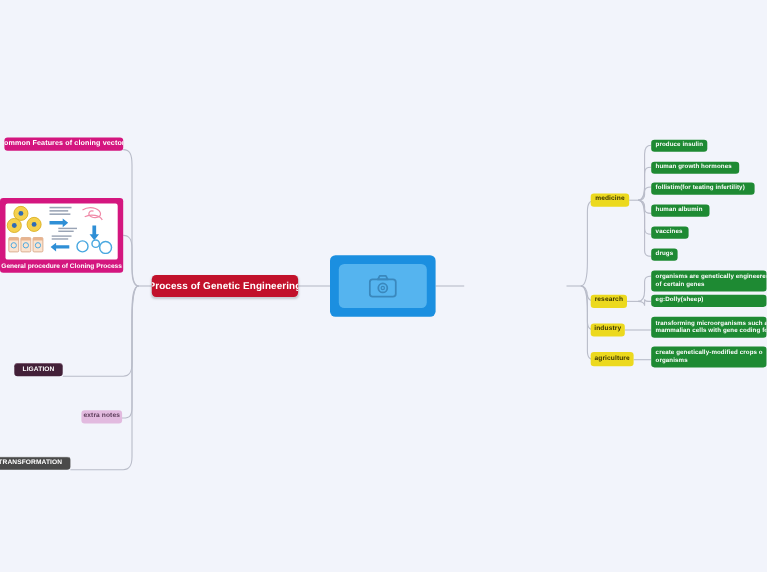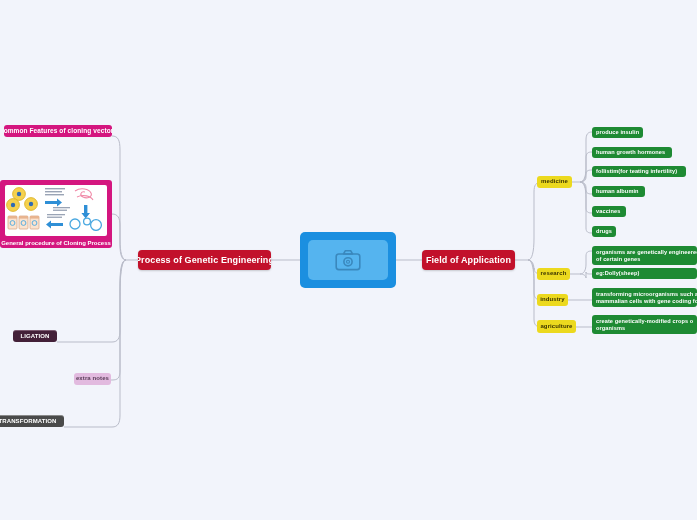--- a/index.html
+++ b/index.html
@@ -220,23 +220,20 @@
         <circle cx="13" cy="12.8" r="4.1" fill="none" stroke="#3a88bd" stroke-width="1.6"></circle>
         <circle cx="13" cy="12.8" r="1.5" fill="none" stroke="#3a88bd" stroke-width="1.1"></circle>
       </svg>
     </div>
   </div>
 
   <div class="node topic-main" style="left:138px; top:250px; width:133px; height:20px;">
     <span>Process of Genetic Engineering</span>
   </div>
 
-  <div class="node topic-main" style="left:422px; top:250px; width:93px; height:20px;">
-    <span>Field of Application</span>
-  </div>
 
   <div class="node topic-magenta" style="left:4px; top:125px; width:108px; height:12px;">
     <span>Common Features of cloning vectors</span>
   </div>
 
   <div class="pic-node" style="left:0px; top:180px; width:112px; height:68px; position:absolute;">
     <div class="pic-frame">
       <svg width="102" height="46" viewBox="0 0 102 46">
 
         <circle cx="14" cy="9" r="6.4" fill="#f5d14e" stroke="#d9ae20" stroke-width="0.8"></circle>

